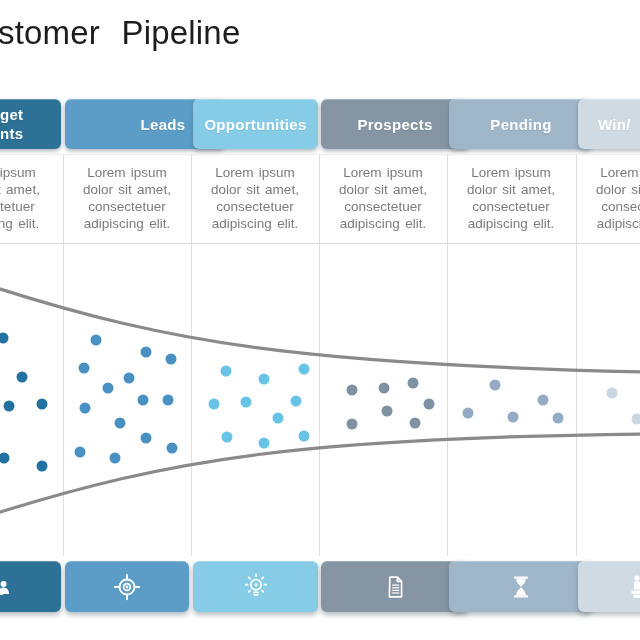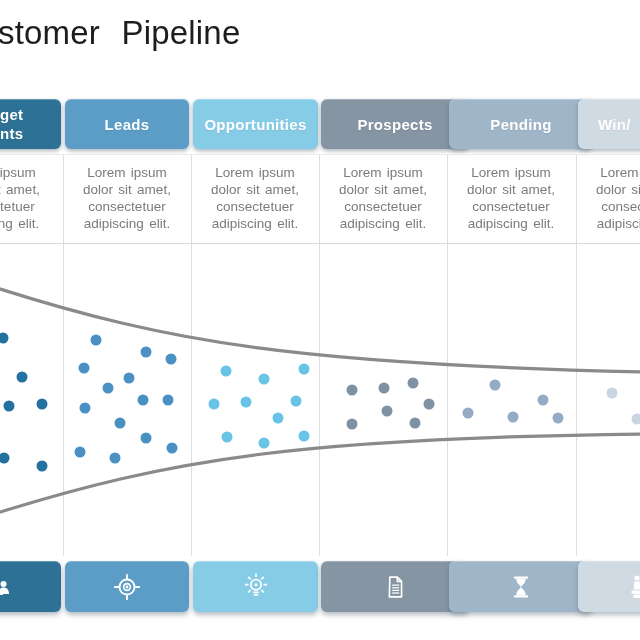--- a/index.html
+++ b/index.html
@@ -49,21 +49,21 @@
   .overlay{position:absolute;left:0;top:0;pointer-events:none;}
   .icon svg{display:block;}
 </style>
 </head>
 <body>
 
 <div class="title">stomer Pipeline</div>
 
 <div class="hdr hdr-first cx0" style="background: rgb(45, 114, 150);"><span>get
 nts</span></div>
-<div class="hdr cx1" style="background: rgb(91, 157, 198);">
+<div class="hdr cx1" style="background: rgb(91, 157, 198); padding-left: 36px;">
     <span>Leads</span>
   </div>
 <div class="hdr cx2" style="background: rgb(135, 204, 230);">
     <span>Opportunities</span>
   </div>
 <div class="hdr cx3" style="background: rgb(134, 149, 163);">
     <span>Prospects</span>
   </div>
 <div class="hdr cx4" style="background: rgb(159, 181, 200);">
     <span>Pending</span>

